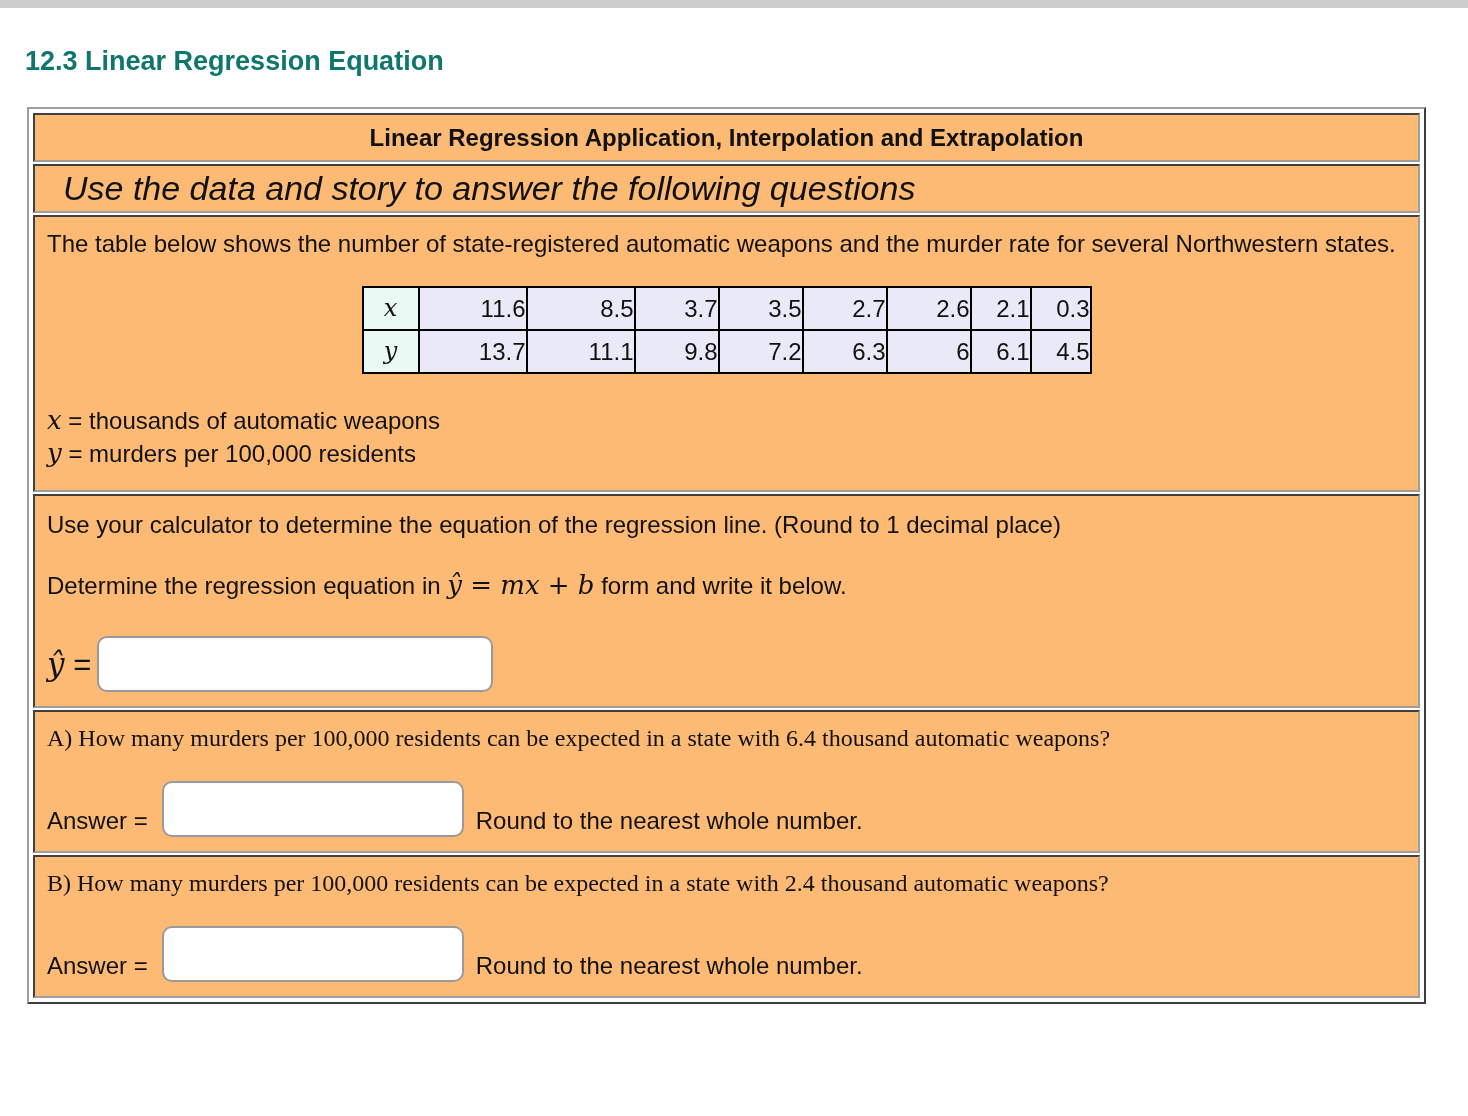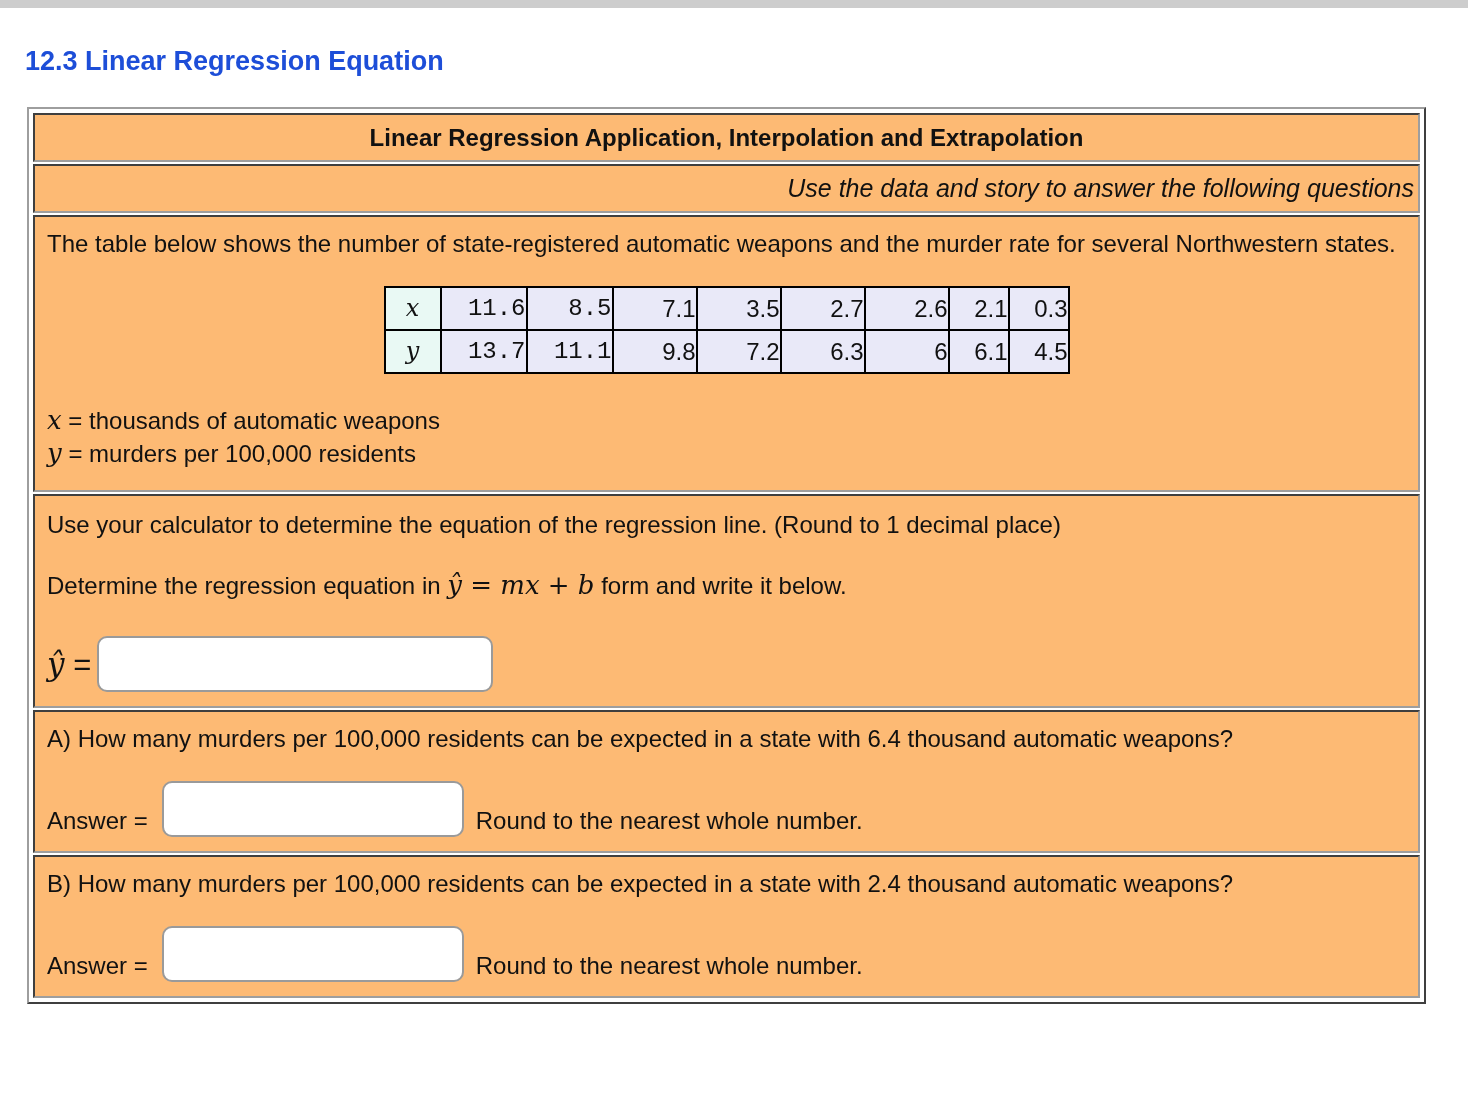--- a/index.html
+++ b/index.html
@@ -8,34 +8,34 @@
   }
   *{margin:0;box-sizing:content-box;}
   html,body{background:#ffffff;}
   body{
     width:1468px;height:1116px;
     font-family:"Liberation Sans",sans-serif;
     color:#111;position:relative;overflow:hidden;
   }
   .top-strip{height:8px;width:100%;background:#cdcdcd;}
   h1.page-title{
-    font-size:27px;font-weight:bold;color:#1d4ed8;
+    font-size:27px;font-weight:bold;color:#0f766e;
     margin:38px 0 30px 25px;letter-spacing:0;
   }
   .sheet{
     margin-left:27px;width:1399px;box-sizing:border-box;
     border:2px solid;border-color:#9e9e9e #3f3f3f #3f3f3f #9e9e9e;
     padding:2px;background:#fff;
   }
   .row-cell{
     border:2px solid;border-color:#3f3f3f #9e9e9e #9e9e9e #3f3f3f;
     margin:2px;background:#fdba74;font-size:24px;line-height:33px;
   }
   .title-row{text-align:center;font-weight:bold;padding:6px 10px;}
-  .instruction-row{font-style:italic;padding:6px 4px;font-size:25px;text-align:right;}
+  .instruction-row{font-style:italic;padding:6px 28px;font-size:34px;}
   .story-row{padding:10px 12px 20px;}
   .regression-row{padding:12px 12px 14px;}
   .question-row{padding:10px 12px 14px;}
   .math{
     font-family:"DejaVu Serif","Liberation Serif",serif;
     font-style:italic;
   }
   .defs{margin-top:30px;}
   .def-line .math{font-size:26px;}
   
@@ -45,39 +45,39 @@
   table.data-table td{
     border:2px solid #000;height:43px;font-size:24px;
     box-sizing:border-box;padding:0;
   }
   td.hd{
     width:56px;text-align:center;background:var(--hdr-bg);
     font-family:"DejaVu Serif","Liberation Serif",serif;
     font-style:italic;font-size:27px;border-right:6px solid #000;
   }
   td.dv{background:var(--data-bg);text-align:right;padding-right:17px;}
-  td.c12{width:86px;font-family:Liberation Mono, monospace;}
+  td.c12{width:108px;}
   td.c36{width:84px;}
   td.c78{width:60px;}
   
   input.answer-box{
     width:302px;height:56px;border:2px solid #9a9a9a;border-radius:10px;
     background:#fff;font-size:24px;padding:0 12px;box-sizing:border-box;
     font-family:"Liberation Sans",sans-serif;outline:none;
   }
   input.eq-box{width:396px;}
   .eq-line1{margin-bottom:28px;}
   .eq-line2{margin-bottom:34px;}
   .formula{font-size:26px;}
   .input-line{display:flex;align-items:center;}
   .eq-label{font-size:31px;margin-right:6px;}
   .eq-label .math{font-size:31px;}
   .answer-label{margin-right:14px;}
   .answer-note{margin-left:12px;}
-  .question-text{margin-bottom:26px;}
+  .question-text{margin-bottom:26px;font-family:Liberation Serif, serif;}
   .q-answer{margin-top:2px;align-items:flex-end;}
 </style>
 </head>
 <body>
 
 <div class="top-strip"></div>
 
 <h1 class="page-title">12.3 Linear Regression Equation</h1>
 
 <div class="sheet">
@@ -92,21 +92,21 @@
 
   <div class="row-cell story-row">
     <div class="story-text">The table below shows the number of state-registered automatic weapons and the murder rate for several Northwestern states.</div>
 
     <table class="data-table">
       <tbody>
           <tr>
         <td class="hd">x</td>
         <td class="dv c12">11.6</td>
         <td class="dv c12">8.5</td>
-        <td class="dv c36">7.1</td>
+        <td class="dv c36">3.7</td>
         <td class="dv c36">3.5</td>
         <td class="dv c36">2.7</td>
         <td class="dv c36">2.6</td>
         <td class="dv c78">2.1</td>
         <td class="dv c78">0.3</td>
       </tr>
       <tr>
         <td class="hd">y</td>
         <td class="dv c12">13.7</td>
         <td class="dv c12">11.1</td>

